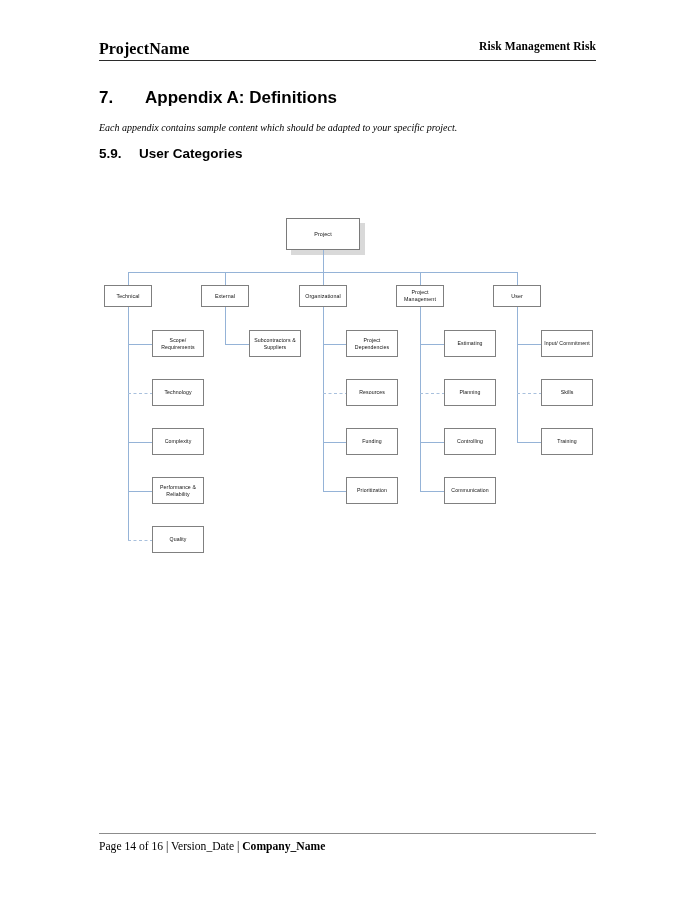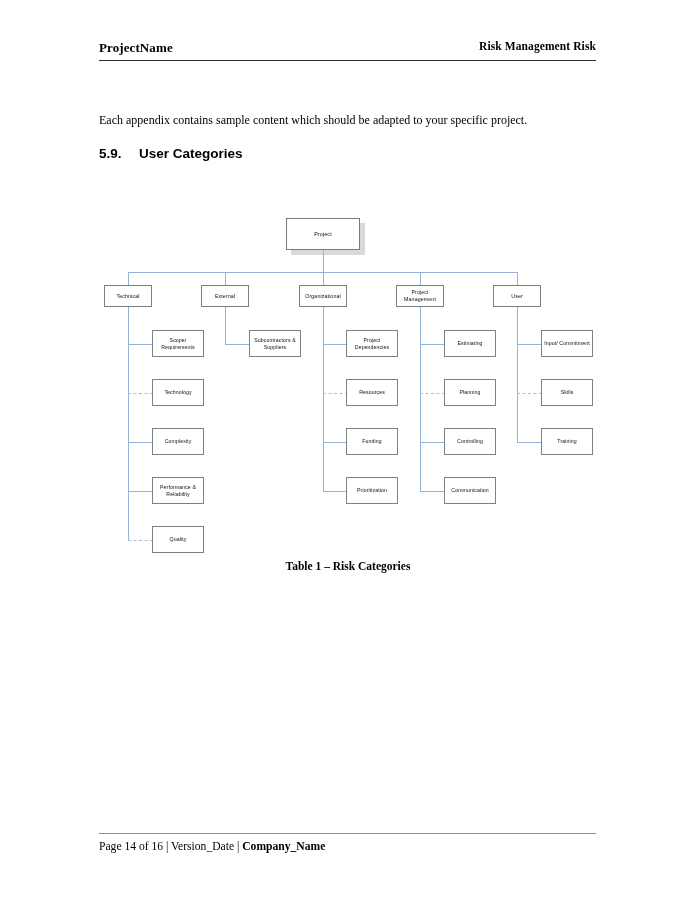--- a/index.html
+++ b/index.html
@@ -4,34 +4,34 @@
 <style>
   html,body{margin:0;padding:0;background:#ffffff;}
   body{width:696px;height:900px;position:relative;overflow:hidden;
        font-family:"Liberation Serif", serif;color:#000;}
 
   .page{position:absolute;inset:0;}
 
   
   .hdr{position:absolute;left:99px;top:40px;width:497px;height:22px;}
   .hdr-left{position:absolute;left:0;top:0;font-family:"Liberation Serif",serif;
-            font-weight:bold;font-size:13px;letter-spacing:.1px;}
+            font-weight:bold;font-size:16px;letter-spacing:.1px;}
   .hdr-right{position:absolute;right:0;top:0;font-family:"Liberation Serif",serif;
              font-weight:bold;font-size:11.5px;letter-spacing:.1px;}
   .hdr-rule{position:absolute;left:99px;top:60px;width:497px;height:0;
             border-top:1.3px solid #2b2b2b;}
 
   
   .h1{position:absolute;left:99px;top:88px;width:497px;
       font-family:"Liberation Sans",sans-serif;font-weight:bold;font-size:17px;
       letter-spacing:0;}
   .h1 .num{display:inline-block;width:46px;}
 
-  .para1{position:absolute;left:99px;top:112px;width:500px;
-         font-size:12px;line-height:16px;}
+  .para1{position:absolute;left:99px;top:120px;width:500px;
+         font-size:10px;line-height:16px;font-style:italic;}
 
   .h2{position:absolute;left:99px;top:146px;width:497px;
       font-family:"Liberation Sans",sans-serif;font-weight:bold;font-size:13.5px;}
   .h2 .num{display:inline-block;width:40px;}
 
   .para2{position:absolute;left:99px;top:179px;width:498px;
          font-size:12.6px;line-height:16.5px;text-align:justify;}
 
   
   .diagram{position:absolute;left:0;top:0;width:696px;height:560px;}
@@ -62,20 +62,23 @@
 <body>
 
 <div class="page">
 
   <div class="hdr">
     <div class="hdr-left">ProjectName</div>
     <div class="hdr-right">Risk Management Risk</div>
   </div>
   <div class="hdr-rule"></div>
 
+  <div class="h1">
+    <span class="num">7.</span><span>Appendix A: Definitions</span>
+  </div>
 
   <div class="para1">Each appendix contains sample content which should be adapted to your specific project.</div>
 
   <div class="h2">
     <span class="num">5.9.</span><span>User Categories</span>
   </div>
 
 
   <div class="diagram">
 
@@ -141,20 +144,19 @@
     <div class="conn h" style="left:517px;top:343.5px;width:25px;"></div>
     <div class="conn dashed-h" style="left:517px;top:392.5px;width:25px;"></div>
     <div class="conn h" style="left:517px;top:441.5px;width:25px;"></div>
 
     <div class="node" style="left:541px;top:330px;width:52px;height:27px;">Input/ Commitment</div>
     <div class="node" style="left:541px;top:379px;width:52px;height:27px;">Skills</div>
     <div class="node" style="left:541px;top:428px;width:52px;height:27px;">Training</div>
 
   </div>
 
-  <div class="caption">Table 1 – Risk Categories</div>
 
   <div class="ftr-rule"></div>
   <div class="ftr">
     <span>Page 14 of 16 | Version_Date | </span><b>Company_Name</b>
   </div>
 
 </div>
 
 </body></html>

